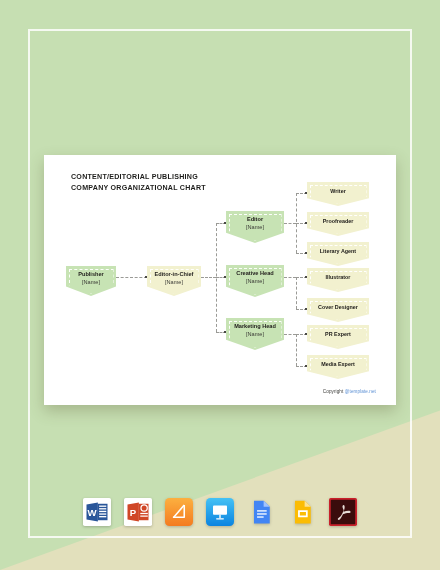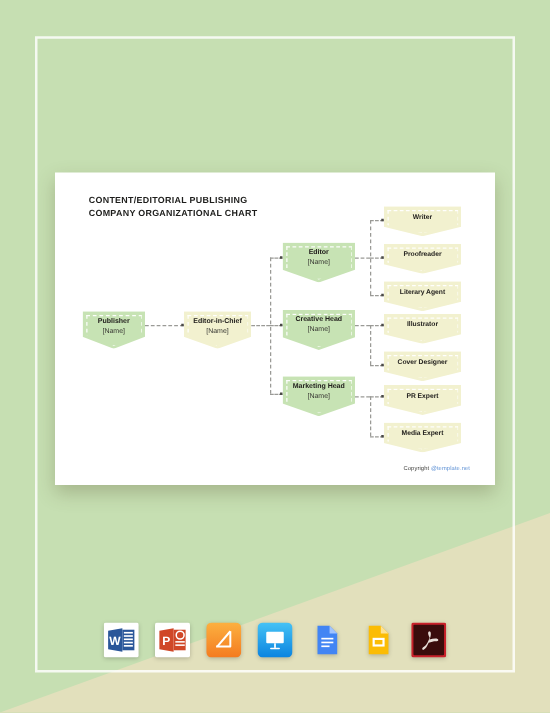--- a/index.html
+++ b/index.html
@@ -28,21 +28,21 @@
   
   .frame {
     position: absolute;
     left: 28px; top: 29px; right: 28px; bottom: 32px;
     border: 2px solid rgba(255,255,255,0.82);
   }
 
   
   .card {
     position: absolute;
-    left: 44px; top: 138px;
+    left: 44px; top: 155px;
     width: 352px; height: 250px;
     background: #ffffff;
     box-shadow: 0 6px 14px rgba(90,85,50,0.30);
   }
 
   .card-title {
     position: absolute;
     left: 27px; top: 17px;
     font-size: 7.1px;
     font-weight: bold;

